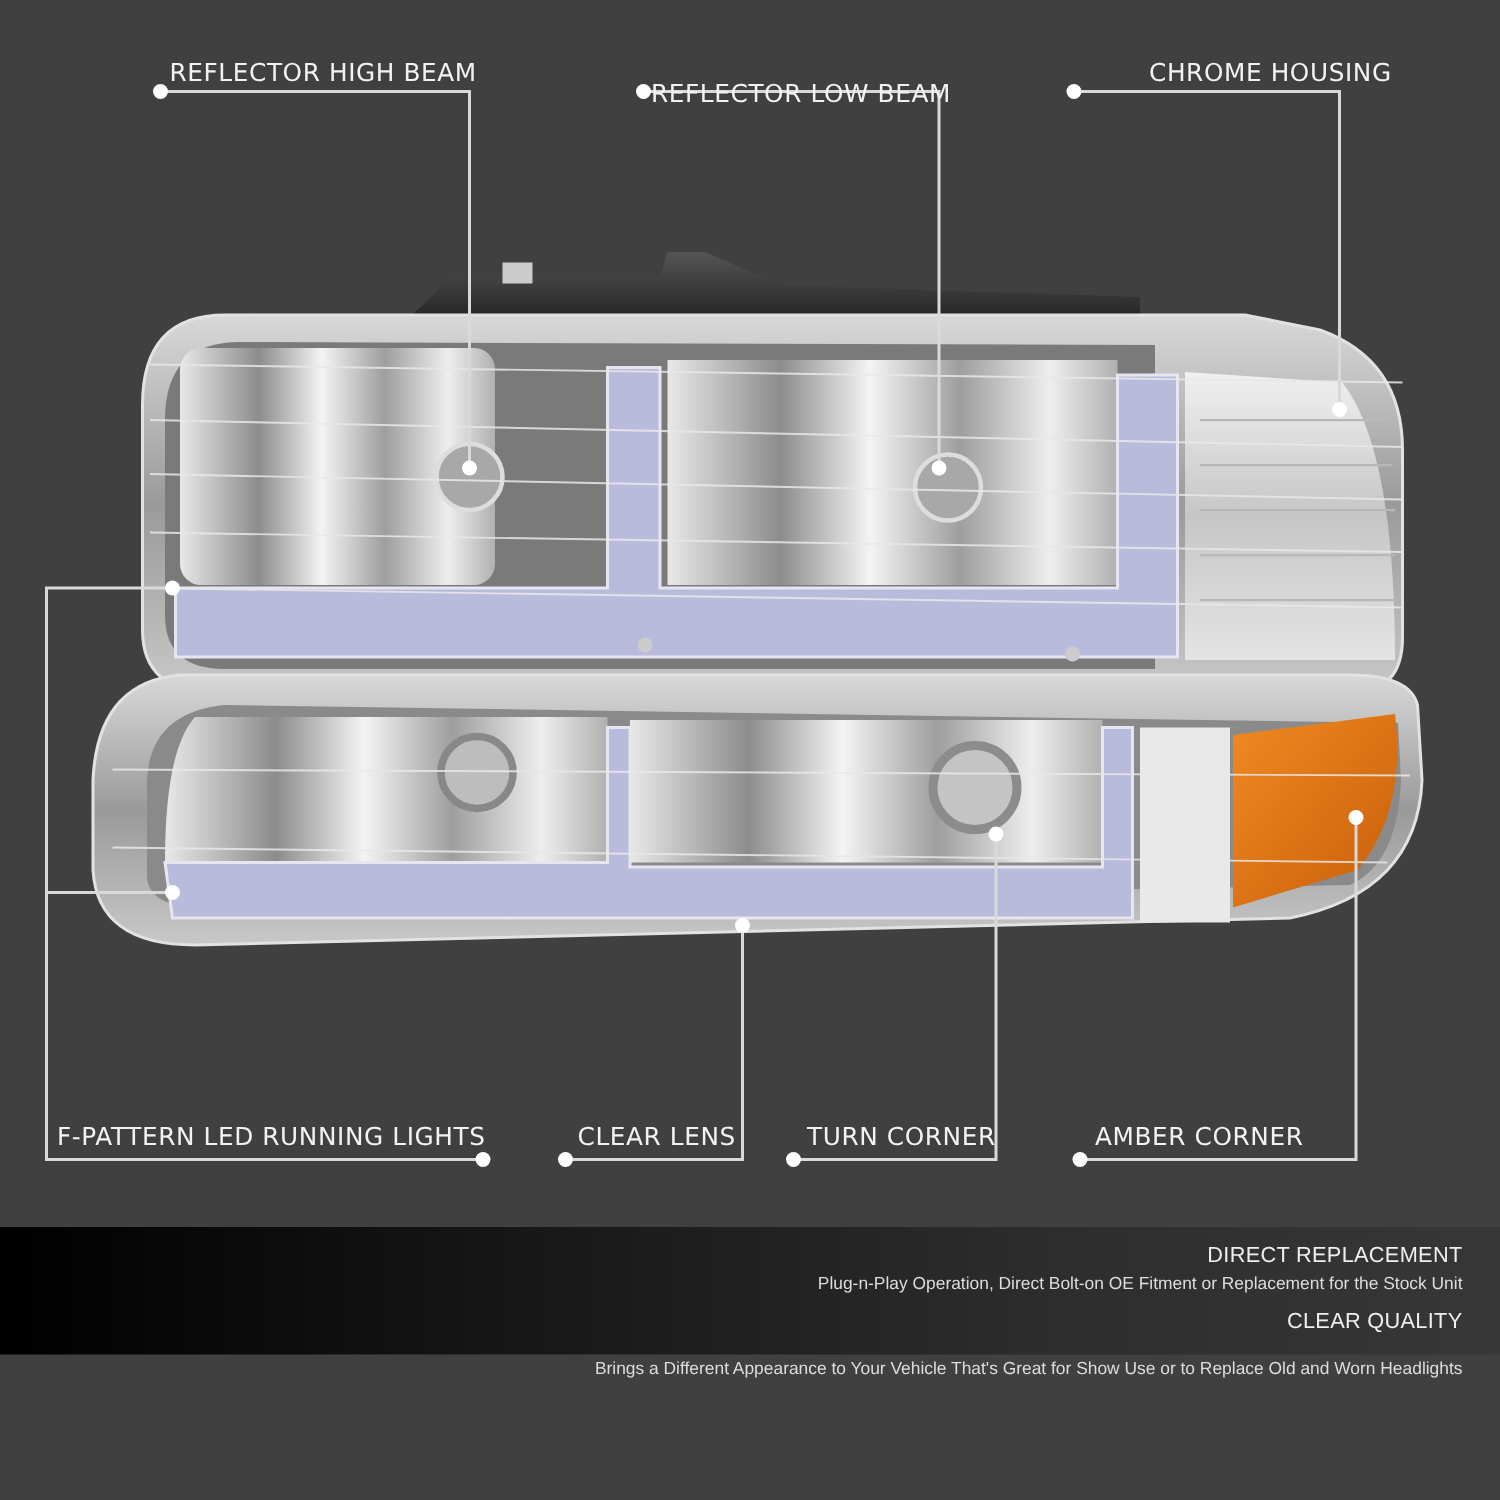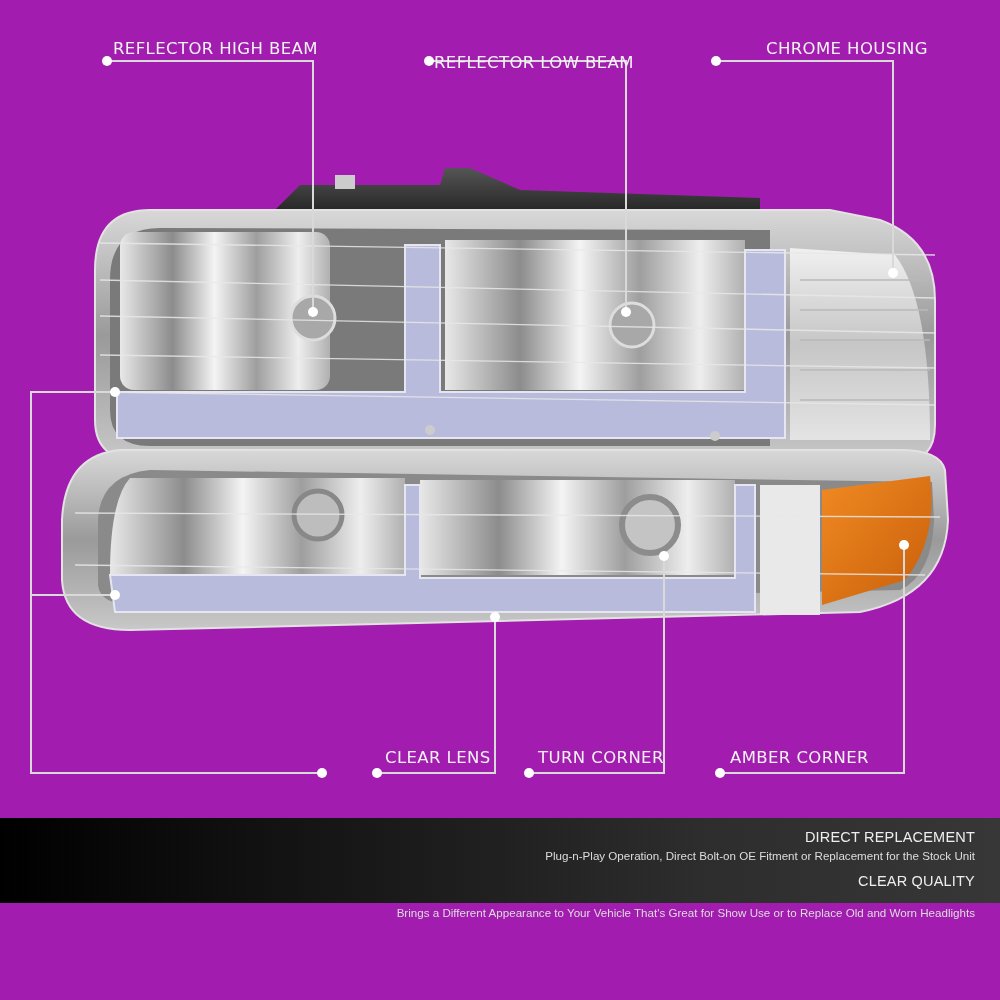--- a/index.html
+++ b/index.html
@@ -1,17 +1,17 @@
 <!DOCTYPE html>
 <html><head>
 <meta charset="utf-8">
 <style>
   html, body { margin: 0; padding: 0; background: #000; }
   body { width: 1000px; height: 1000px; position: relative; overflow: hidden; font-family: "Liberation Sans", sans-serif; }
-  .stage { position: absolute; left: 0; top: 0; width: 1000px; height: 1000px; background: #a21caf; }
+  .stage { position: absolute; left: 0; top: 0; width: 1000px; height: 1000px; background: #404040; }
   svg.art { position: absolute; left: 0; top: 0; }
   .label {
     position: absolute; color: #f2f2f2; font-family: "DejaVu Sans", sans-serif;
     font-size: 16.5px; letter-spacing: 0.4px; white-space: nowrap; line-height: 1;
   }
   .banner {
     position: absolute; left: 0; top: 818px; width: 1000px; height: 85px;
     background: linear-gradient(90deg, rgba(0,0,0,1) 0%, rgba(20,20,20,1) 30%, rgba(45,45,45,1) 70%, rgba(55,55,55,1) 100%);
   }
   .banner .row { position: absolute; right: 25px; text-align: right; color: #eee; font-family: "Liberation Sans", sans-serif; }
@@ -136,20 +136,21 @@
       <circle cx="529" cy="773" r="5"></circle>
         <circle cx="664" cy="556" r="5"></circle>
       <circle cx="720" cy="773" r="5"></circle>
         <circle cx="904" cy="545" r="5"></circle>
     </g>
   </svg>
 
   <div class="label" style="left:113px; top:41px;">REFLECTOR HIGH BEAM</div>
   <div class="label" style="left:434px; top:55px;">REFLECTOR LOW BEAM</div>
   <div class="label" style="left:724px; top:41px;margin-left:42px;">CHROME HOUSING</div>
+  <div class="label" style="left:38px; top:750px;">F-PATTERN LED RUNNING LIGHTS</div>
   <div class="label" style="left:385px; top:750px;">CLEAR LENS</div>
   <div class="label" style="left:538px; top:750px;">TURN CORNER</div>
   <div class="label" style="left:730px; top:750px;">AMBER CORNER</div>
 
   <div class="banner">
     <div class="row h" style="top:11px;">DIRECT REPLACEMENT</div>
     <div class="row s" style="top:31px;">Plug-n-Play Operation, Direct Bolt-on OE Fitment or Replacement for the Stock Unit</div>
     <div class="row h" style="top:55px;">CLEAR QUALITY</div>
     <div class="row s" style="top:88px;padding-left:29px;">Brings a Different Appearance to Your Vehicle That's Great for Show Use or to Replace Old and Worn Headlights</div>
   </div>

